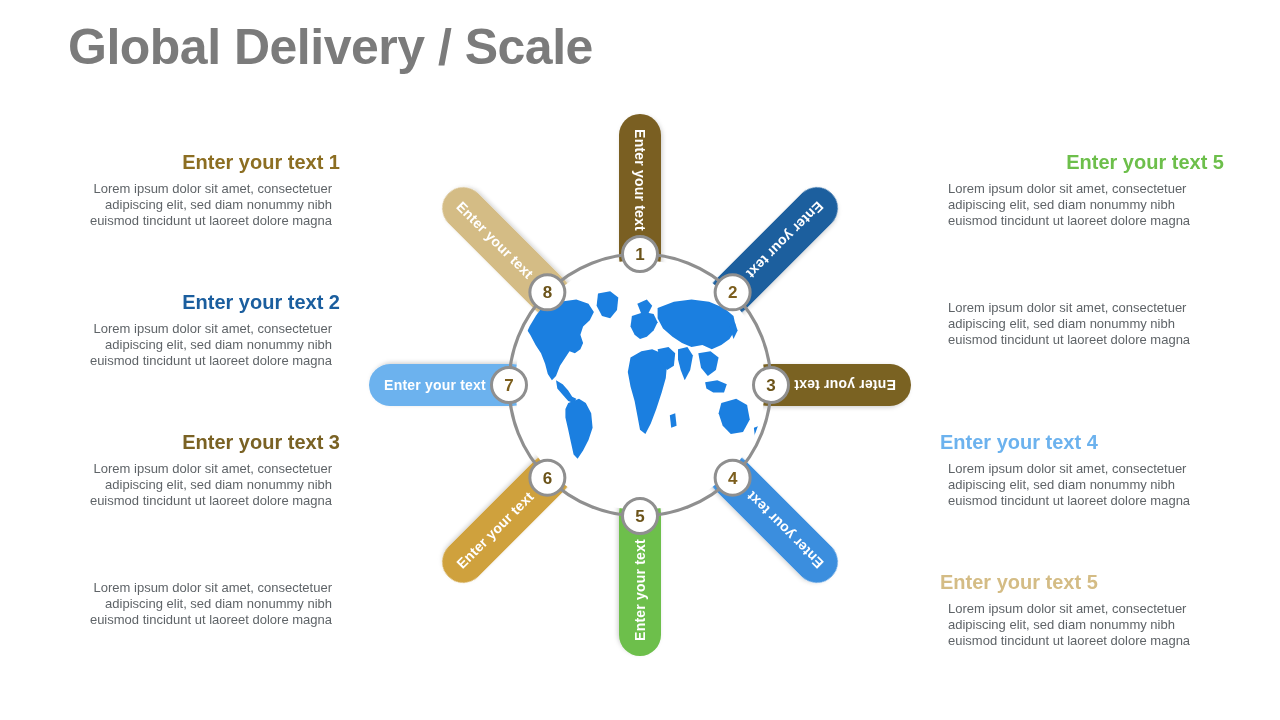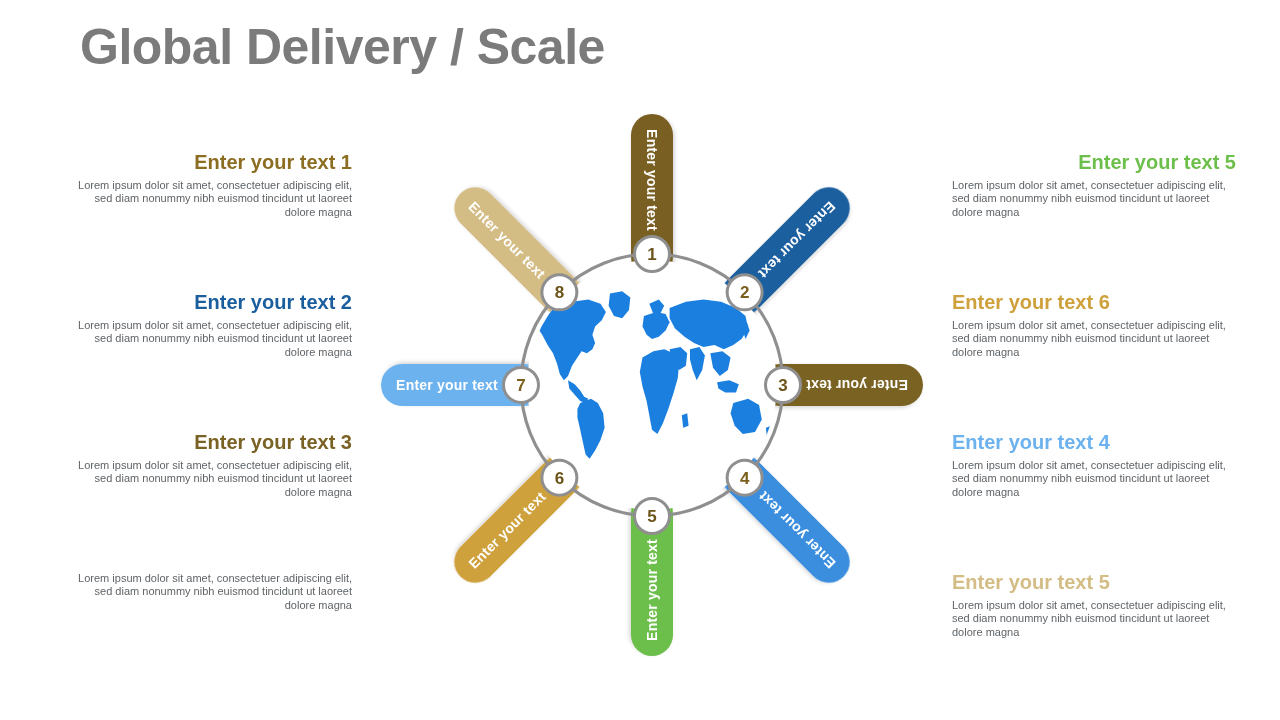--- a/index.html
+++ b/index.html
@@ -11,21 +11,21 @@
   body {
     width: 1280px;
     height: 720px;
     overflow: hidden;
     font-family: "Liberation Sans", sans-serif;
     position: relative;
   }
 
   #slide {
     position: absolute;
-    left: 12px; top: 0;
+    left: 0; top: 0;
     width: 1032px;
     height: 720px;
     background: #ffffff;
   }
 
   
   #page-title {
     position: absolute;
     left: 68px;
     top: 18px;
@@ -45,24 +45,24 @@
   .text-block.right { left: 940px; text-align: left;  }
 
   .block-heading {
     font-size: 20px;
     font-weight: bold;
     line-height: 1.05;
     margin: 0 0 6px 0;
     white-space: nowrap;
   }
   .block-body {
-    font-size: 11px;
+    font-size: 13px;
     line-height: 1.22;
     color: #5f6468;
-    margin: 0;
+    margin: 8px;
   }
 
   
   #diagram {
     position: absolute;
     left: 340px;
     top: 85px;
     width: 600px;
     height: 600px;
   }
@@ -108,21 +108,20 @@
   <div class="text-block left" style="top:572px">
     <p class="block-body" style="color: rgb(95, 100, 104);">Lorem ipsum dolor sit amet, consectetuer adipiscing elit, sed diam nonummy nibh euismod tincidunt ut laoreet dolore magna</p>
   </div>
 
   <div class="text-block right" style="top:152px">
     <p class="block-heading" style="color: rgb(109, 191, 75); text-align: right;">Enter your text 5</p>
     <p class="block-body" style="color: rgb(95, 100, 104);">Lorem ipsum dolor sit amet, consectetuer adipiscing elit, sed diam nonummy nibh euismod tincidunt ut laoreet dolore magna</p>
   </div>
 
   <div class="text-block right" style="top:292px">
-    <p class="block-heading" style="color: rgb(207, 161, 60);">Enter your text 6</p>
     <p class="block-body" style="color: rgb(95, 100, 104);">Lorem ipsum dolor sit amet, consectetuer adipiscing elit, sed diam nonummy nibh euismod tincidunt ut laoreet dolore magna</p>
   </div>
 
   <div class="text-block right" style="top:432px">
     <p class="block-heading" style="color: rgb(108, 178, 238);">Enter your text 4</p>
     <p class="block-body" style="color: rgb(95, 100, 104);">Lorem ipsum dolor sit amet, consectetuer adipiscing elit, sed diam nonummy nibh euismod tincidunt ut laoreet dolore magna</p>
   </div>
 
   <div class="text-block right" style="top:572px">
     <p class="block-heading" style="color: rgb(212, 188, 133);">Enter your text 5</p>

